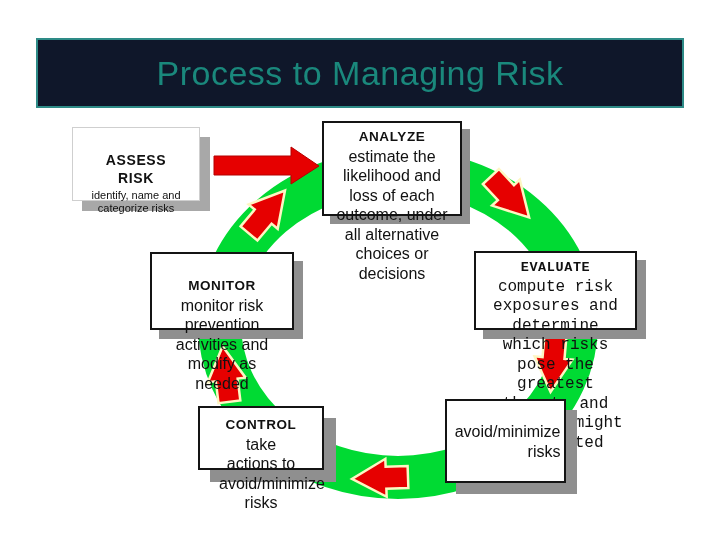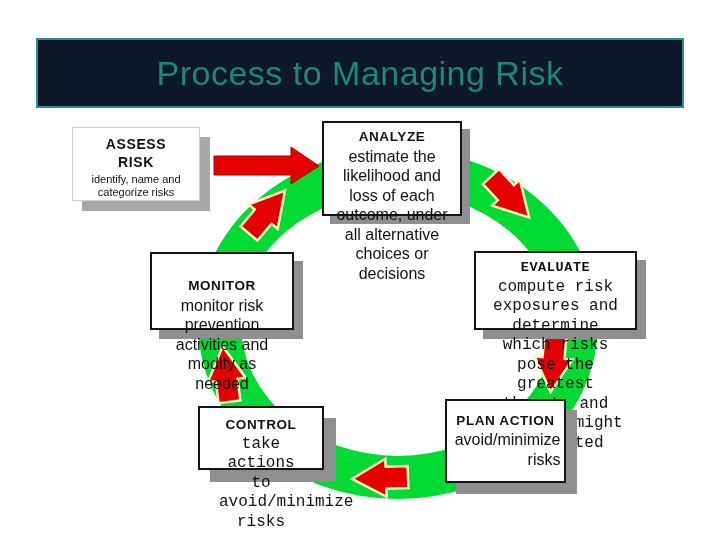--- a/index.html
+++ b/index.html
@@ -19,40 +19,40 @@
     stroke-width:2.5;stroke-linejoin:miter;}
   .straight-arrow{fill:var(--arrow-red);stroke:#b40000;stroke-width:1;}
 
   
   .node{position:absolute;background:#ffffff;z-index:2;text-align:center;
     color:#111;box-sizing:border-box;}
   .node-title{font-weight:bold;font-size:13.5px;letter-spacing:0.6px;line-height:1.25;}
   .node-desc{font-size:16px;line-height:1.22;margin:1px auto 0;}
 
   .box-assess{left:72px;top:127px;width:128px;height:74px;
-    border:1px solid #cfcfcf;box-shadow:10px 10px 0 var(--assess-shadow);padding-top:8px;}
+    border:1px solid #cfcfcf;box-shadow:10px 10px 0 var(--assess-shadow);padding-top:24px;}
   .box-assess .node-title{width:80px;margin:0 auto;font-size:14px;}
   .box-assess .node-desc{width:118px;font-size:11px;margin-top:2px;}
 
   .box-analyze{left:322px;top:121px;width:140px;height:95px;
     border:2px solid var(--box-border);box-shadow:8px 8px 0 var(--shadow-gray);padding-top:6px;}
   .box-analyze .node-desc{width:112px;}
 
   .box-evaluate{left:474px;top:251px;width:163px;height:79px;
     border:2px solid var(--box-border);box-shadow:9px 9px 0 var(--shadow-gray);padding-top:7px;font-family:Liberation Mono, monospace;}
   .box-evaluate .node-desc{width:142px;}
 
   .box-plan{left:445px;top:399px;width:121px;height:84px;
     border:2px solid var(--box-border);box-shadow:11px 11px 0 var(--shadow-gray);
     display:flex;flex-direction:column;justify-content:center;}
   .box-plan .node-desc{width:110px;text-align:right;}
 
   .box-control{left:198px;top:406px;width:126px;height:64px;
     border:2px solid var(--box-border);box-shadow:12px 12px 0 var(--shadow-gray);padding-top:9px;}
-  .box-control .node-desc{width:84px;font-family:Liberation Mono, monospace;}
+  .box-control .node-desc{width:84px;}
 
   .box-monitor{left:150px;top:252px;width:144px;height:78px;
     border:2px solid var(--box-border);box-shadow:9px 9px 0 var(--shadow-gray);padding-top:24px;}
   .box-monitor .node-desc{width:122px;}
 </style>
 </head>
 <body>
 
 <svg class="diagram-svg" viewBox="0 0 720 540">
   <ellipse class="ring" cx="398" cy="324" rx="178.5" ry="153.5"></ellipse>
@@ -89,21 +89,20 @@
   <div class="node-title">ANALYZE</div>
   <div class="node-desc">estimate the likelihood and loss of each outcome, under all alternative choices or decisions</div>
 </div>
 
 <div class="node box-evaluate">
   <div class="node-title">EVALUATE</div>
   <div class="node-desc">compute risk exposures and determine which risks pose the greatest threat, and how they might be averted</div>
 </div>
 
 <div class="node box-plan">
-  <div class="node-title">PLAN ACTION</div>
   <div class="node-desc">avoid/minimize risks</div>
 </div>
 
 <div class="node box-control">
   <div class="node-title">CONTROL</div>
   <div class="node-desc">take actions  to avoid/minimize risks</div>
 </div>
 
 <div class="node box-monitor">
   <div class="node-title">MONITOR</div>

